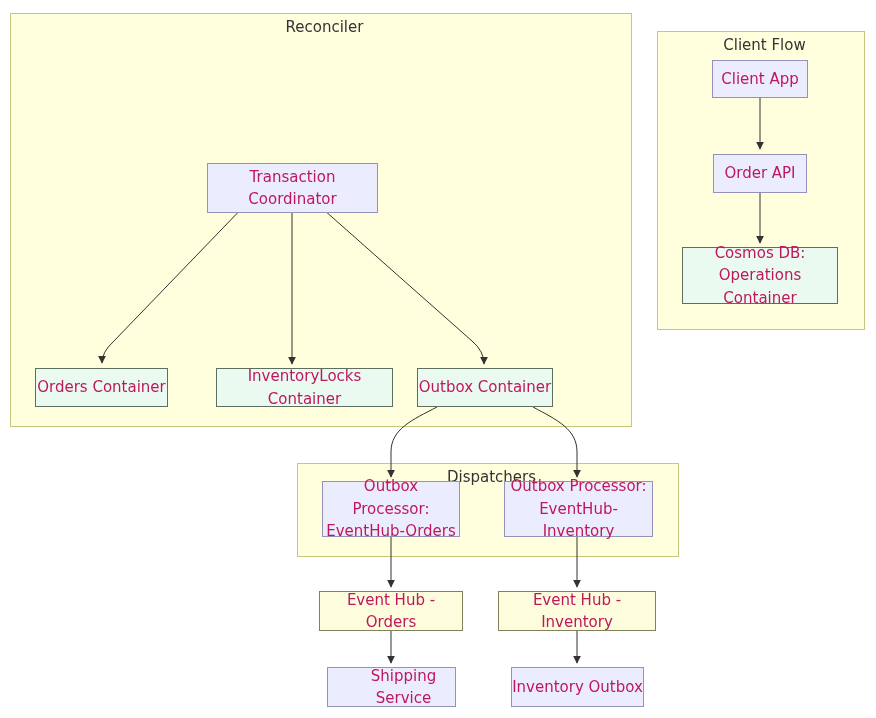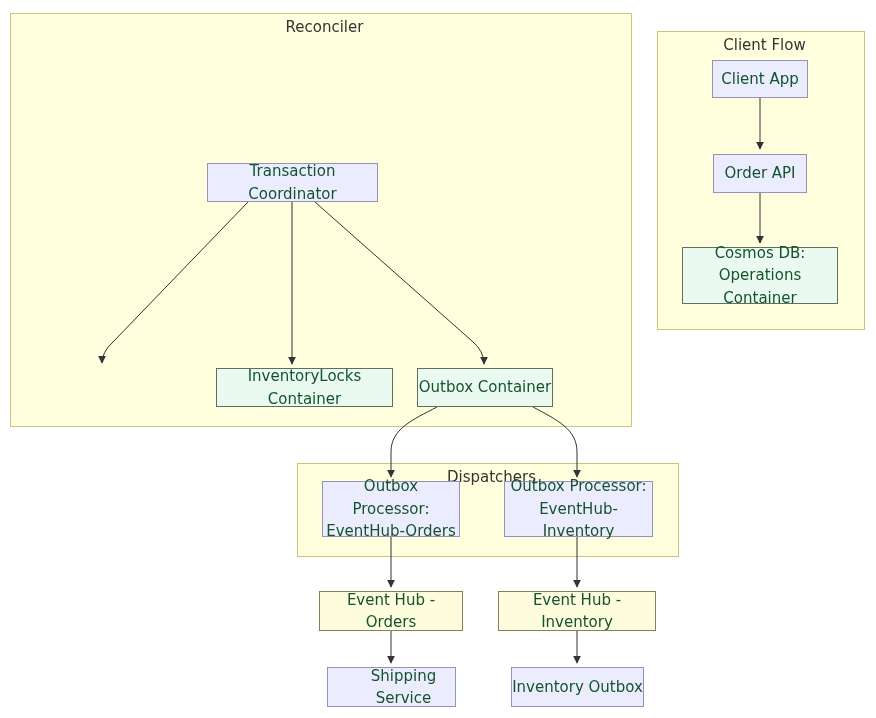--- a/index.html
+++ b/index.html
@@ -50,21 +50,21 @@
   }
   .node {
     position: absolute;
     display: flex;
     align-items: center;
     justify-content: center;
     text-align: center;
     white-space: pre-line;
     font-size: 15px;
     line-height: 1.5;
-    color: #14532d;
+    color: #be185d;
     border: 1px solid #999999;
     box-sizing: border-box;
     z-index: 2;
   }
   .lavender { background: var(--lavender-fill); border-color: var(--lavender-border); }
   .mint     { background: var(--mint-fill);     border-color: var(--mint-border); }
   .yellow   { background: var(--yellow-fill);   border-color: var(--yellow-border); }
 </style>
 </head>
 <body>
@@ -95,22 +95,23 @@
     <path class="edge" marker-end="url(#arrowhead)" d="M437,407 C412,420 391,429 391,452 L391,477"></path>
     <path class="edge" marker-end="url(#arrowhead)" d="M533,407 C557,420 577,429 577,452 L577,477"></path>
     <path class="edge" marker-end="url(#arrowhead)" d="M391,537 L391,587"></path>
     <path class="edge" marker-end="url(#arrowhead)" d="M577,537 L577,587"></path>
     <path class="edge" marker-end="url(#arrowhead)" d="M391,631 L391,663"></path>
     <path class="edge" marker-end="url(#arrowhead)" d="M577,631 L577,663"></path>
     <path class="edge" marker-end="url(#arrowhead)" d="M760,98 L760,149"></path>
     <path class="edge" marker-end="url(#arrowhead)" d="M760,193 L760,243"></path>
   </svg>
 
-  <div class="node lavender" style="left:207px; top:163px; width:171px; height:39px;">Transaction Coordinator</div>
+  <div class="node lavender" style="left:207px; top:163px; width:171px; height:50px;">Transaction Coordinator</div>
 
+  <div class="node mint" style="left:35px; top:368px; width:133px; height:39px;">Orders Container</div>
 
   <div class="node mint" style="left:216px; top:368px; width:177px; height:39px;">InventoryLocks Container</div>
 
   <div class="node mint" style="left:417px; top:368px; width:136px; height:39px;">Outbox Container</div>
 
   <div class="node lavender" style="left:712px; top:60px; width:96px; height:38px;">Client App</div>
 
   <div class="node lavender" style="left:713px; top:154px; width:94px; height:39px;">Order API</div>
 
   <div class="node mint" style="left:682px; top:247px; width:156px; height:57px;">Cosmos DB:

